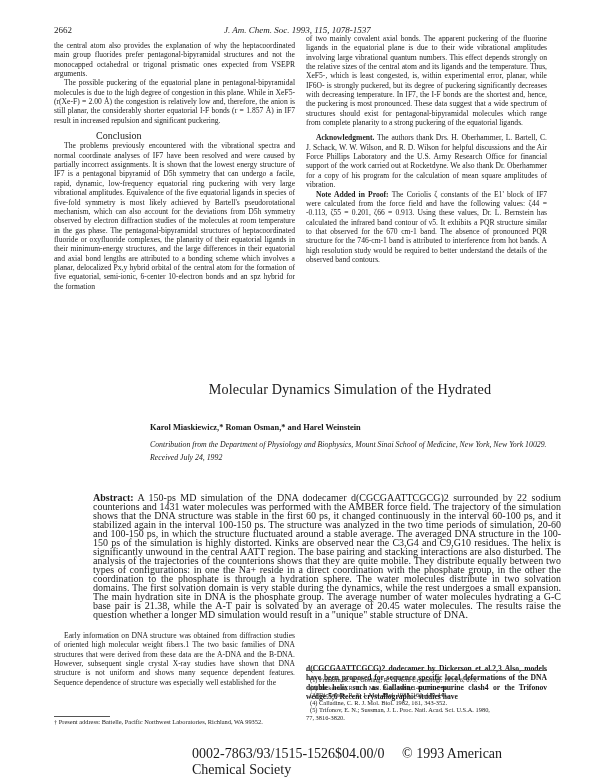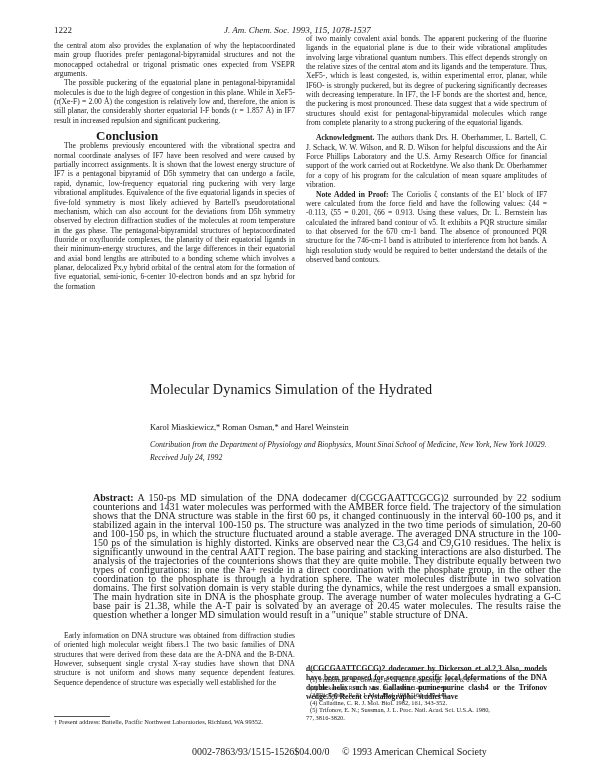--- a/index.html
+++ b/index.html
@@ -5,44 +5,44 @@
   html, body { margin: 0; padding: 0; background: #ffffff; }
   body { width: 600px; height: 777px; position: relative; overflow: hidden;
          font-family: "Liberation Serif", "DejaVu Serif", serif; color: #1a1a1a; }
   .abs { position: absolute; }
   .running-head { top: 25px; left: 54px; width: 494px; height: 14px; font-size: 9px; }
   .running-head .pn { position: absolute; left: 0; top: 0; }
   .running-head .jr { position: absolute; left: 170px; top: 0; font-style: italic; }
   .col { font-size: 7.6px; line-height: 9.35px; text-align: justify; }
   .col p { margin: 0; text-indent: 10px; }
   .col p.noind { text-indent: 0; }
-  .col .sec { font-weight: bold; text-indent: 0; margin: 6px 0 1px 0; font-size: 13px; padding-left: 42px; }
+  .col .sec { font-weight: normal; text-indent: 0; margin: 6px 0 1px 0; font-size: 10px; padding-left: 42px; }
   .colL { left: 54px; top: 41px; width: 241px; }
   .colR { left: 306px; top: 34px; width: 241px; }
-  .title { left: 150px; top: 381px; width: 400px; font-size: 14.2px; line-height: 16px; letter-spacing: 0.1px; }
+  .title { left: 150px; top: 381px; width: 400px; font-size: 14.2px; line-height: 16px; letter-spacing: 0.1px; text-align: center; }
   .title sub { font-size: 9px; }
-  .authors { left: 150px; top: 423px; width: 400px; font-size: 8.4px; font-weight: normal; }
+  .authors { left: 150px; top: 423px; width: 400px; font-size: 8.4px; font-weight: bold; }
   .affil { left: 150px; top: 438px; width: 410px; font-size: 7.8px; line-height: 13px; font-style: italic; }
   .abstract { left: 93px; top: 493px; width: 468px; font-size: 10px; line-height: 9.0px; text-align: justify; }
   .abstract b { font-weight: bold; }
   .introL { left: 54px; top: 631px; width: 241px; }
   .introR { left: 306px; top: 664px; width: 241px; font-weight: bold; }
   .fn-rule { left: 54px; top: 716px; width: 56px; height: 1px; background: #555; }
   .fn { left: 54px; top: 718px; width: 241px; font-size: 6.4px; line-height: 7.6px; }
   .ref-rule { left: 306px; top: 670px; width: 241px; height: 1px; background: #555; }
   .refs { left: 310px; top: 676px; width: 240px; font-size: 6.4px; line-height: 7.6px; }
   .refs div { white-space: nowrap; }
-  .bottom { left: 150px; top: 746px; width: 320px; font-size: 10px; padding-left: 42px; }
+  .bottom { left: 150px; top: 746px; width: 320px; font-size: 14px; padding-left: 42px; }
   sub { font-size: 70%; line-height: 0; }
 </style>
 </head>
 <body>
 
 <div class="abs running-head">
-  <span class="pn">1222</span>
+  <span class="pn">2662</span>
   <span class="jr">J. Am. Chem. Soc. 1993, 115, 1078-1537</span>
 </div>
 
 <div class="abs col colL">
   <p class="noind">the central atom also provides the explanation of why the heptacoordinated main group fluorides prefer pentagonal-bipyramidal structures and not the monocapped octahedral or trigonal prismatic ones expected from VSEPR arguments.</p>
   <p>The possible puckering of the equatorial plane in pentagonal-bipyramidal molecules is due to the high degree of congestion in this plane. While in XeF5- (r(Xe-F) = 2.00 Å) the congestion is relatively low and, therefore, the anion is still planar, the considerably shorter equatorial I-F bonds (r = 1.857 Å) in IF7 result in increased repulsion and significant puckering.</p>
   <div class="sec">Conclusion</div>
   <p>The problems previously encountered with the vibrational spectra and normal coordinate analyses of IF7 have been resolved and were caused by partially incorrect assignments. It is shown that the lowest energy structure of IF7 is a pentagonal bipyramid of D5h symmetry that can undergo a facile, rapid, dynamic, low-frequency equatorial ring puckering with very large vibrational amplitudes. Equivalence of the five equatorial ligands in species of five-fold symmetry is most likely achieved by Bartell's pseudorotational mechanism, which can also account for the deviations from D5h symmetry observed by electron diffraction studies of the molecules at room temperature in the gas phase. The pentagonal-bipyramidal structures of heptacoordinated fluoride or oxyfluoride complexes, the planarity of their equatorial ligands in their minimum-energy structures, and the large differences in their equatorial and axial bond lengths are attributed to a bonding scheme which involves a planar, delocalized Px,y hybrid orbital of the central atom for the formation of five equatorial, semi-ionic, 6-center 10-electron bonds and an spz hybrid for the formation</p>
 </div>
 

